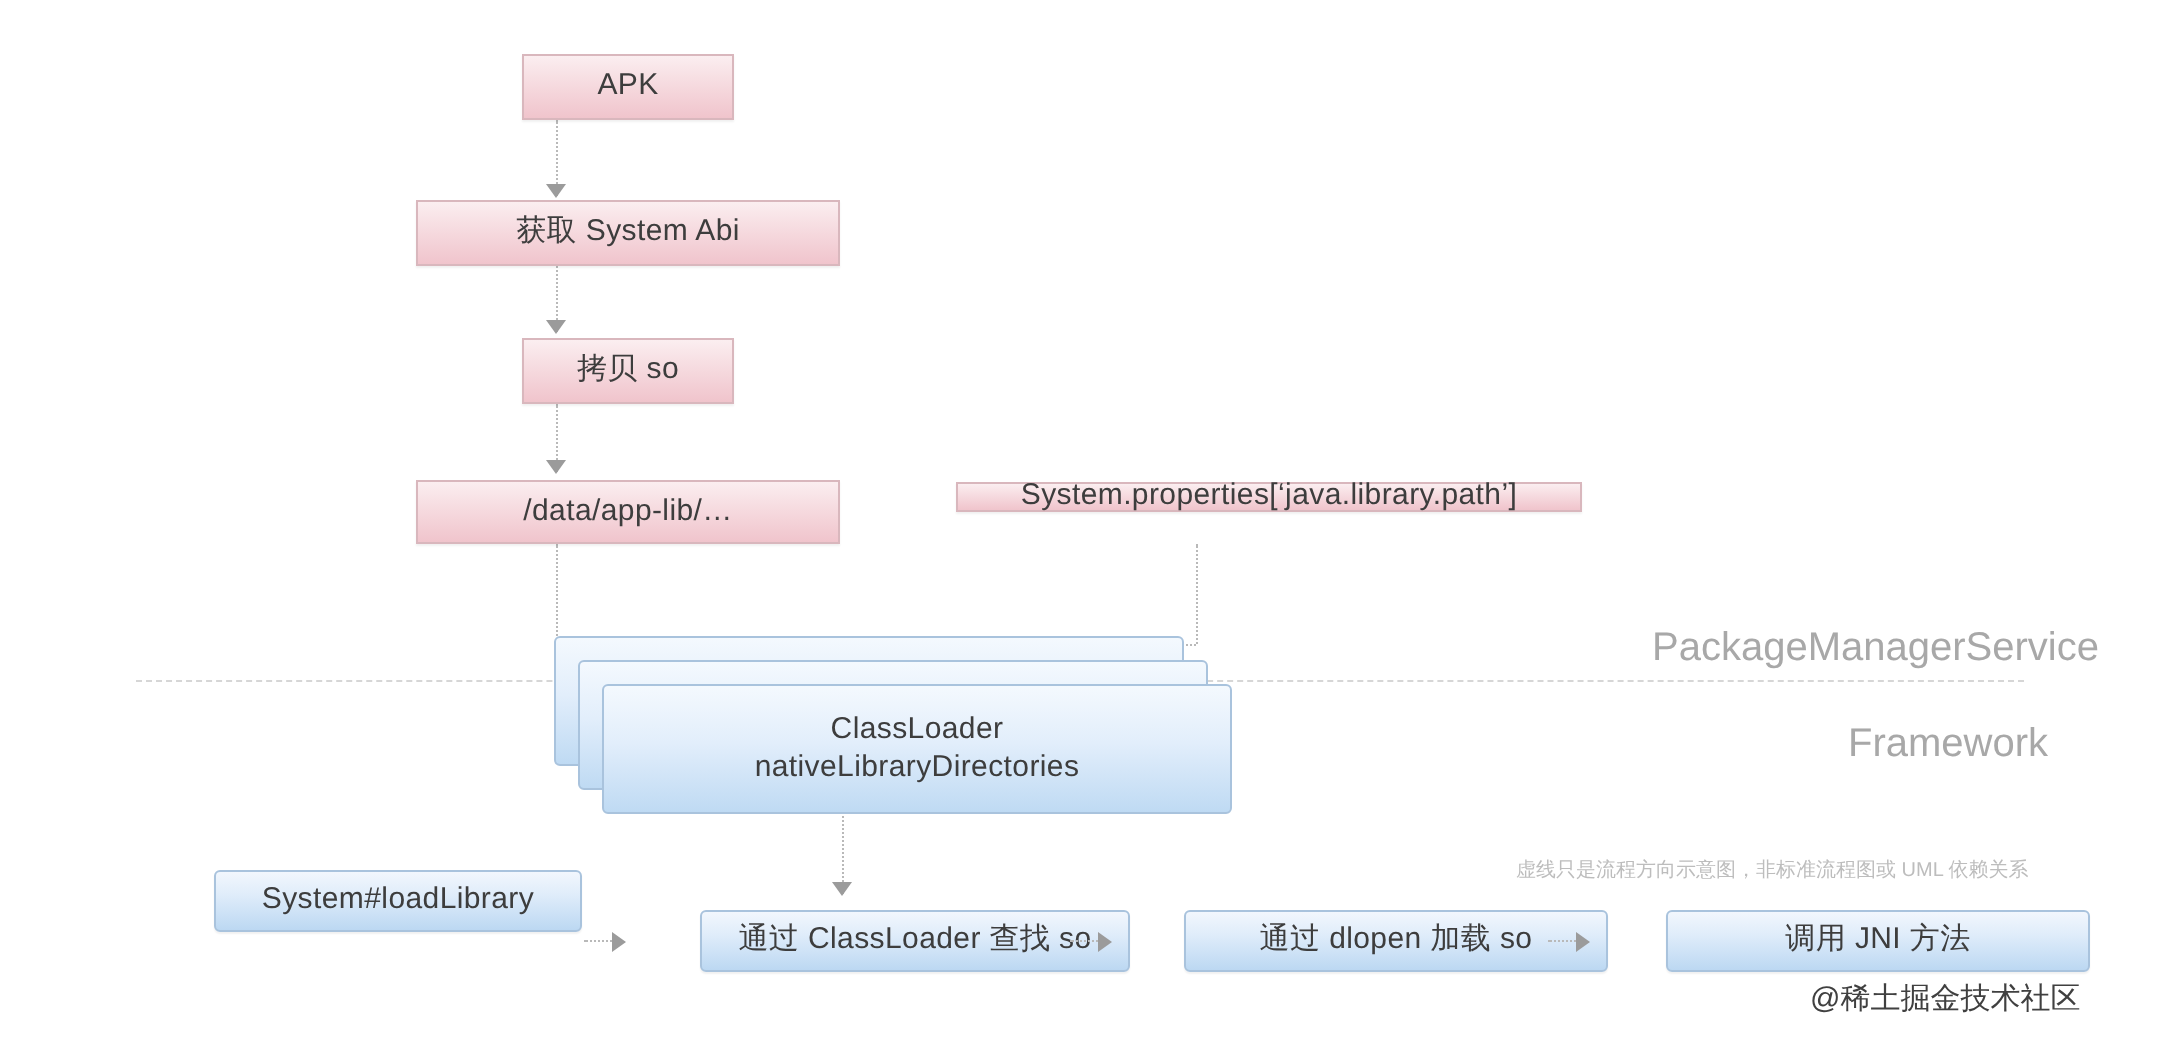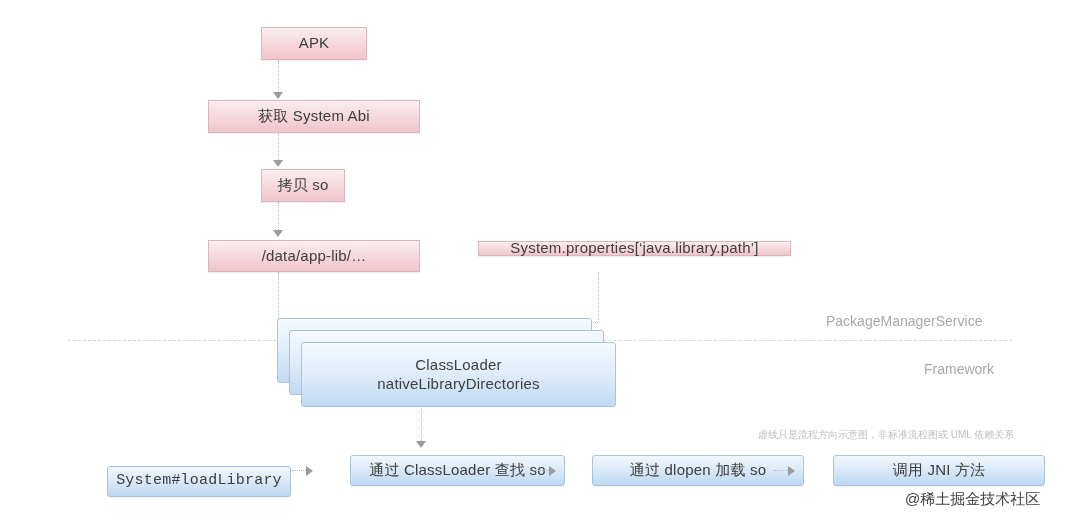--- a/index.html
+++ b/index.html
@@ -81,21 +81,21 @@
   }
 
   
   .divider {
     position: absolute;
     border-top: 1px dashed #d6d6d6;
     height: 0;
   }
   .layer-label {
     position: absolute;
-    font-size: 14px;
+    font-size: 20px;
     color: #a8a8a8;
     white-space: nowrap;
   }
 
   .note {
     position: absolute;
     font-size: 10px;
     color: #bdbdbd;
     white-space: nowrap;
   }
@@ -134,41 +134,41 @@
   <div class="conn-v" style="left:598px; top:272px; height:50px;"></div>
   <div class="conn-h" style="left:540px; top:322px; width:58px;"></div>
 
   <div class="conn-v" style="left:421px; top:405px; height:42px;"></div>
   <div class="arrow-down" style="left:416px; top:441px;"></div>
 
   <div class="node pink" style="left:225px; top:27px; width:106px; height:33px;">APK</div>
 
   <div class="node pink" style="left:172px; top:100px; width:212px; height:33px;">获取 System Abi</div>
 
-  <div class="node pink" style="left:225px; top:169px; width:84px; height:33px;">拷贝 so</div>
+  <div class="node pink" style="left:225px; top:169px; width:106px; height:33px;">拷贝 so</div>
 
   <div class="node pink" style="left:172px; top:240px; width:212px; height:32px;">/data/app-lib/…</div>
 
   <div class="node pink" style="left:442px; top:241px; width:313px; height:15px;">System.properties[‘java.library.path’]</div>
 
   <div class="stack-wrap" style="left:241px; top:318px; width:340px; height:90px;">
 
     <div class="node blue-stack" style="left:0px; top:0px; width:315px; height:65px;"></div>
 
     <div class="node blue-stack" style="left:12px; top:12px; width:315px; height:65px;"></div>
 
     <div class="node blue-stack" style="left:24px; top:24px; width:315px; height:65px; flex-direction:column;">
       <span>ClassLoader</span>
       <span>nativeLibraryDirectories</span>
     </div>
   </div>
 
   <div class="note" style="left:758px; top:428px;">虚线只是流程方向示意图，非标准流程图或 UML 依赖关系</div>
 
-  <div class="node blue" style="left:71px; top:466px; width:184px; height:31px;font-family:Liberation Mono, monospace;">System#loadLibrary</div>
+  <div class="node blue" style="left:71px; top:435px; width:184px; height:31px;">System#loadLibrary</div>
 
   <div class="conn-h" style="left:292px; top:470px; width:16px;"></div>
   <div class="arrow-right" style="left:306px; top:466px;"></div>
 
   <div class="node blue" style="left:314px; top:455px; width:215px; height:31px;">通过 ClassLoader 查找 so</div>
 
   <div class="conn-h" style="left:535px; top:470px; width:16px;"></div>
   <div class="arrow-right" style="left:549px; top:466px;"></div>
 
   <div class="node blue" style="left:556px; top:455px; width:212px; height:31px;">通过 dlopen 加载 so</div>

